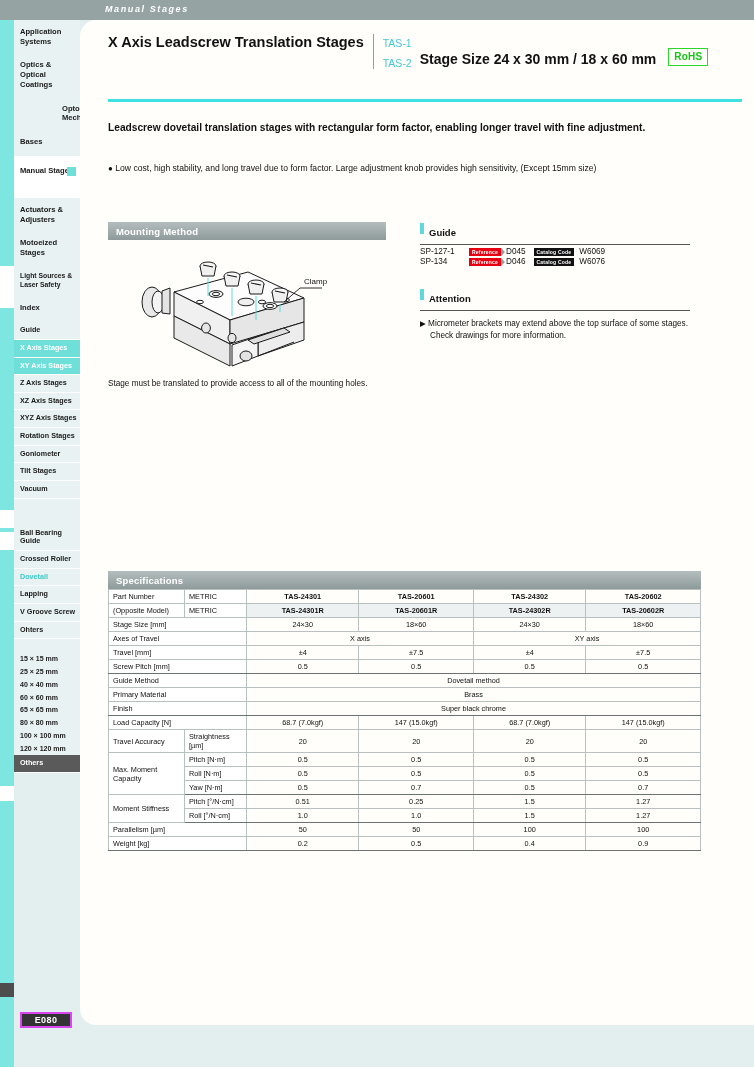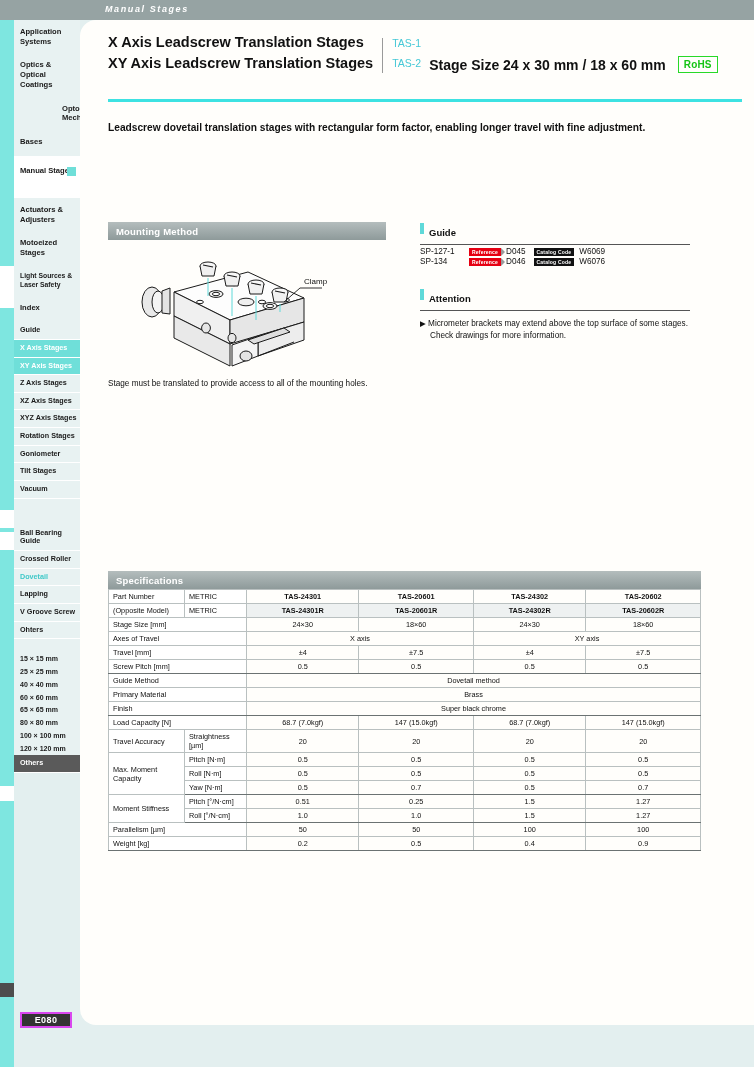--- a/index.html
+++ b/index.html
@@ -75,21 +75,21 @@
   
   #card {
     position:absolute; left:80px; top:20px;
     width:674px; height:1005px;
     background:#fffefb;
     border-top-left-radius:16px;
     border-bottom-left-radius:16px;
   }
 
   
-  #title-row { position:absolute; left:28px; top:12px; display:flex; align-items:flex-end; }
+  #title-row { position:absolute; left:28px; top:12px; display:flex; align-items:flex-start; }
   .title-lines { font-size:14.5px; font-weight:bold; color:#111; line-height:1.42; white-space:nowrap; }
   .title-divider { width:1px; background:#9a9a9a; margin:2px 9px 0 9px; height:35px; }
   .model-col { display:flex; flex-direction:column; justify-content:center; padding-top:1px; }
   .model-code { font-size:10.5px; color:#45c8d6; font-weight:normal; line-height:1.92; }
   .stage-size { font-size:14px; font-weight:bold; color:#111; margin:19px 0 0 8px; white-space:nowrap; }
   #rohs {
     margin:16px 0 0 12px;
     border:1.6px solid #28d928; padding:2px 5px 2.5px 5px;
     color:#15c415; font-size:10px; font-weight:bold; letter-spacing:.2px;
   }
@@ -240,33 +240,36 @@
     </div>
 </div>
 
 <div id="page-badge">E080</div>
 
 <div id="card">
 
   <div id="title-row">
     <div class="title-lines">
       <div>X Axis Leadscrew Translation Stages</div>
-      <div>XY Axis Leadscrew Translation Stages</div>
     </div>
     <div class="title-divider"></div>
     <div class="model-col">
       <div class="model-code">TAS-1</div>
       <div class="model-code">TAS-2</div>
     </div>
     <div class="stage-size">Stage Size 24 x 30 mm / 18 x 60 mm</div>
     <div id="rohs">RoHS</div>
   </div>
   <div id="title-rule"></div>
 
   <div id="desc">Leadscrew dovetail translation stages with rectangular form factor, enabling longer travel with fine adjustment.</div>
+  <div id="bullet">
+    <span class="dot">●</span>
+    <span>Low cost, high stability, and long travel due to form factor. Large adjustment knob provides high sensitivity, (Except 15mm size)</span>
+  </div>
 
   <div id="mount">
     <div class="sec-bar-grey">Mounting Method</div>
     <div id="mount-art">
       <svg width="278" height="128" viewBox="0 0 278 128">
         <g fill="none" stroke="#1a1a1a" stroke-width="1" stroke-linejoin="round">
 
           <ellipse cx="44" cy="58" rx="10" ry="15" fill="#e9e9e9"></ellipse>
           <ellipse cx="50" cy="58" rx="6" ry="11" fill="#f4f4f4"></ellipse>
           <path d="M54 47 L62 44 L62 70 L54 69 Z" fill="#e4e4e4"></path>

